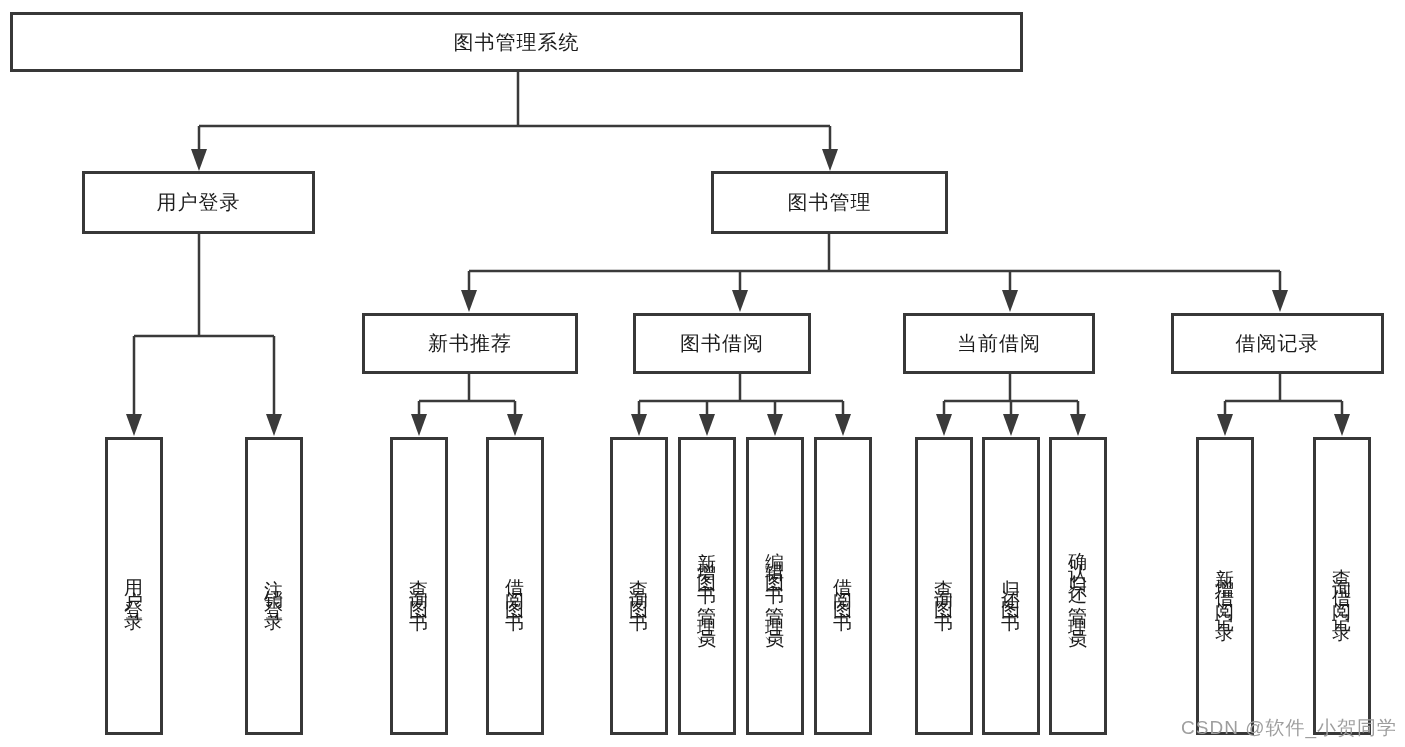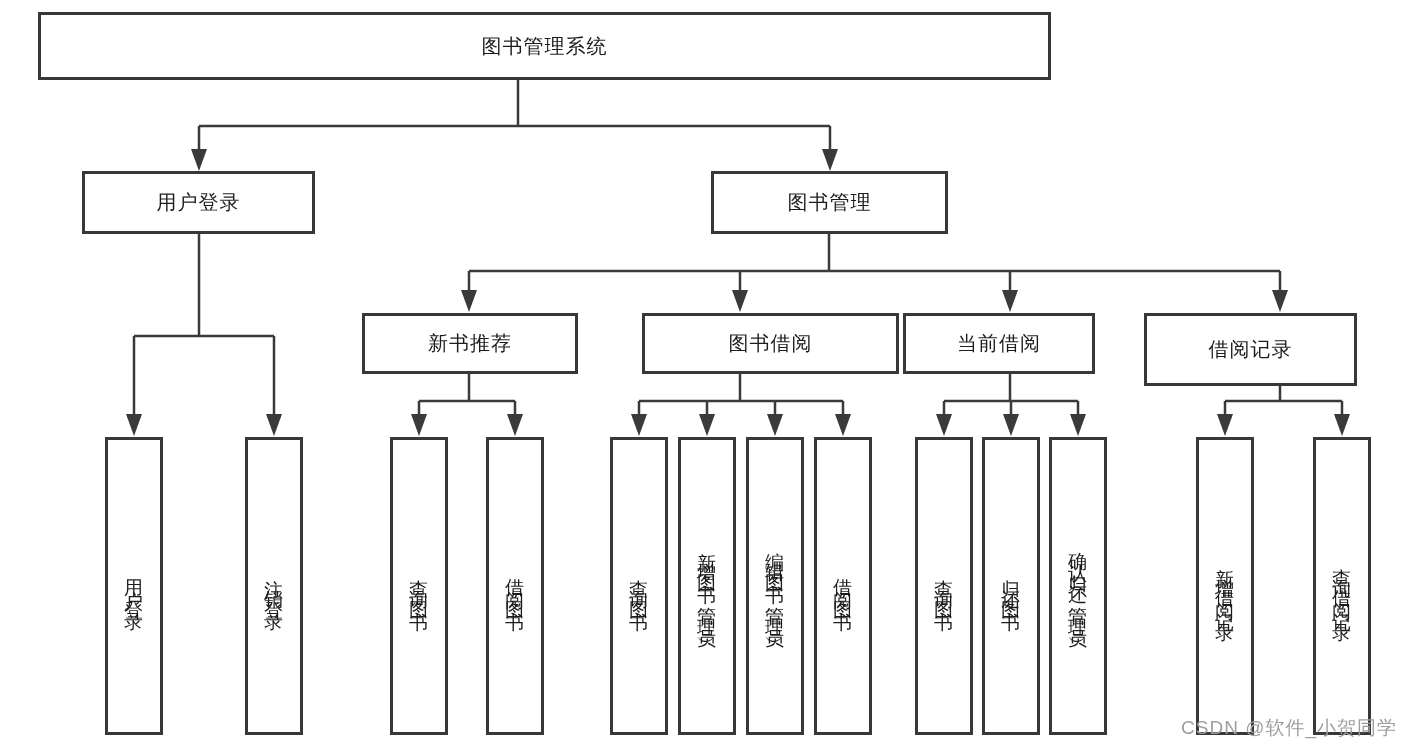--- a/index.html
+++ b/index.html
@@ -26,27 +26,27 @@
     font-size:19px;
     border-width:3px;
   }
   .vbox .vtext{
     writing-mode:vertical-rl;
     text-orientation:mixed;
     letter-spacing:11px;
     line-height:1;
   }
   
-  #node-root{left:10px;top:12px;width:1013px;height:68px;margin-left:28px;}
+  #node-root{left:10px;top:12px;width:1013px;height:60px;}
   #node-user-login{left:82px;top:171px;width:233px;height:63px;}
   #node-book-mgmt{left:711px;top:171px;width:237px;height:63px;}
   #node-new-book-rec{left:362px;top:313px;width:216px;height:61px;}
-  #node-book-borrow{left:633px;top:313px;width:257px;height:61px;margin-left:9px;}
+  #node-book-borrow{left:633px;top:313px;width:178px;height:61px;}
   #node-current-borrow{left:903px;top:313px;width:192px;height:61px;}
-  #node-borrow-records{left:1144px;top:313px;width:213px;height:73px;}
+  #node-borrow-records{left:1171px;top:313px;width:213px;height:61px;}
   #leaf-1{left:105px;}  #leaf-2{left:245px;}
   #leaf-3{left:390px;}  #leaf-4{left:486px;}
   #leaf-5{left:610px;}  #leaf-6{left:678px;}
   #leaf-7{left:746px;}  #leaf-8{left:814px;}
   #leaf-9{left:915px;}  #leaf-10{left:982px;} #leaf-11{left:1049px;}
   #leaf-12{left:1196px;} #leaf-13{left:1313px;}
   #watermark{
     position:absolute;right:8px;bottom:6px;
     font-size:19px;color:#9e9e9e;letter-spacing:1px;
     z-index:5;

